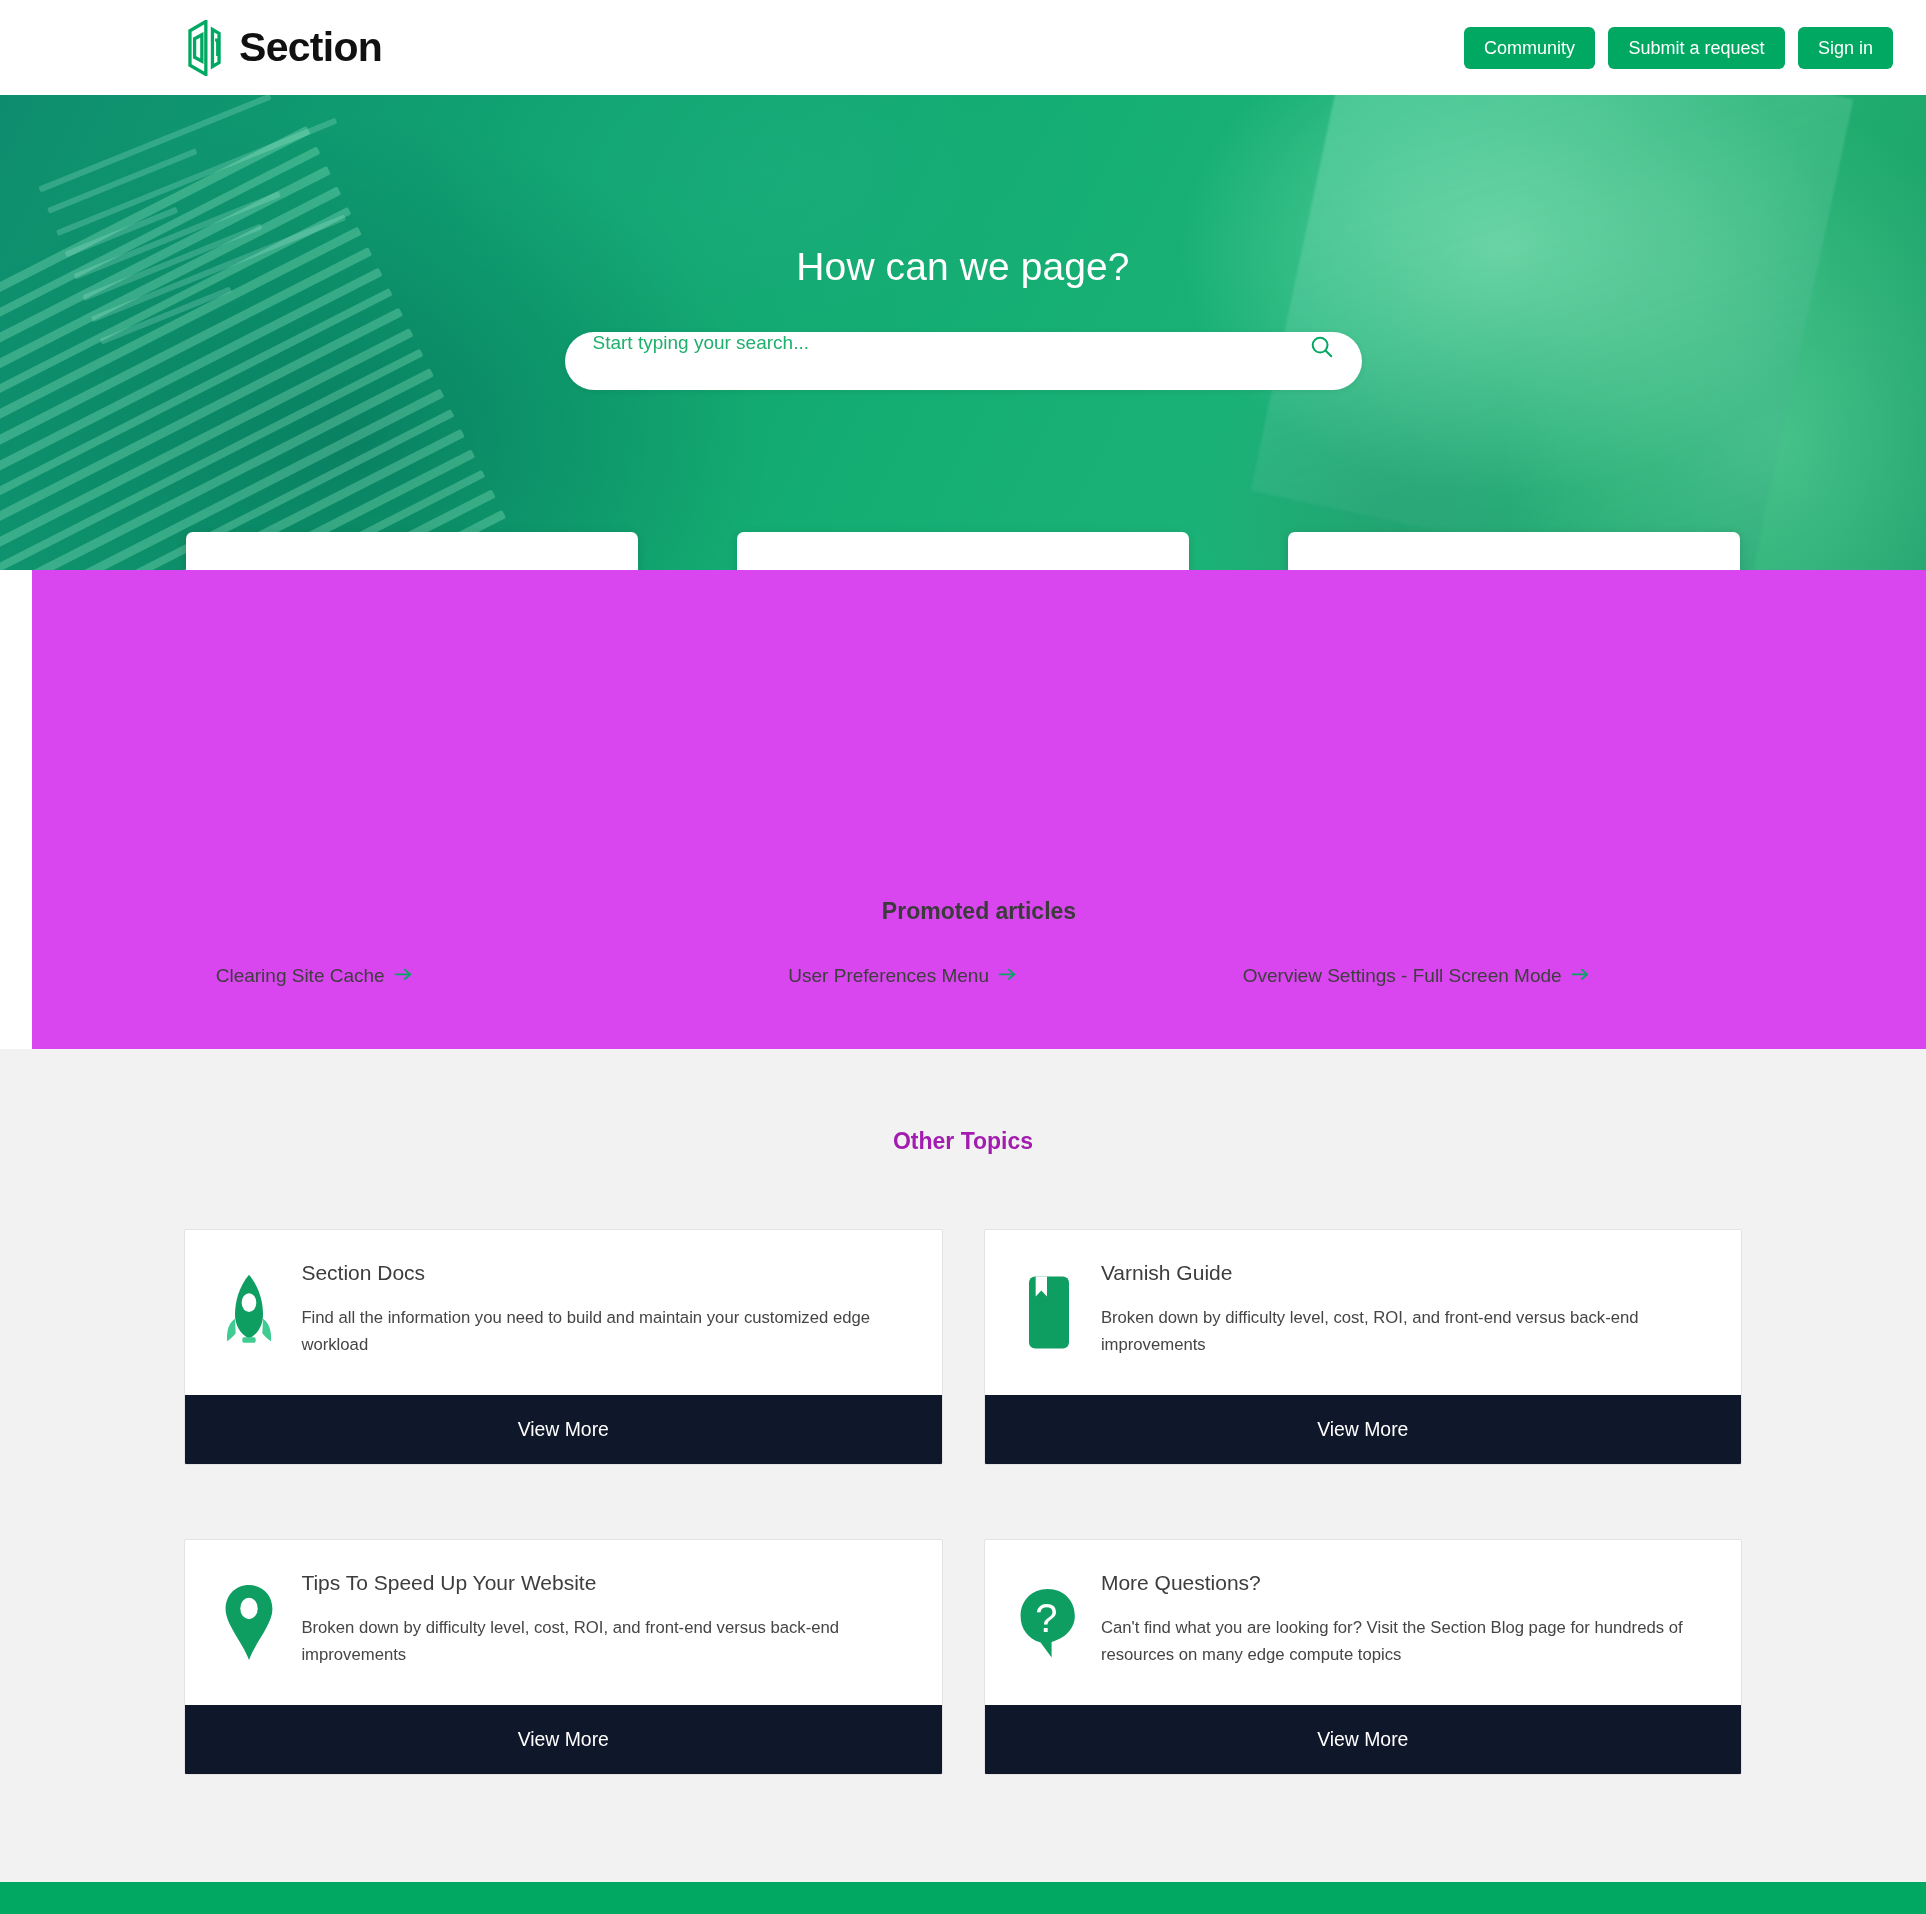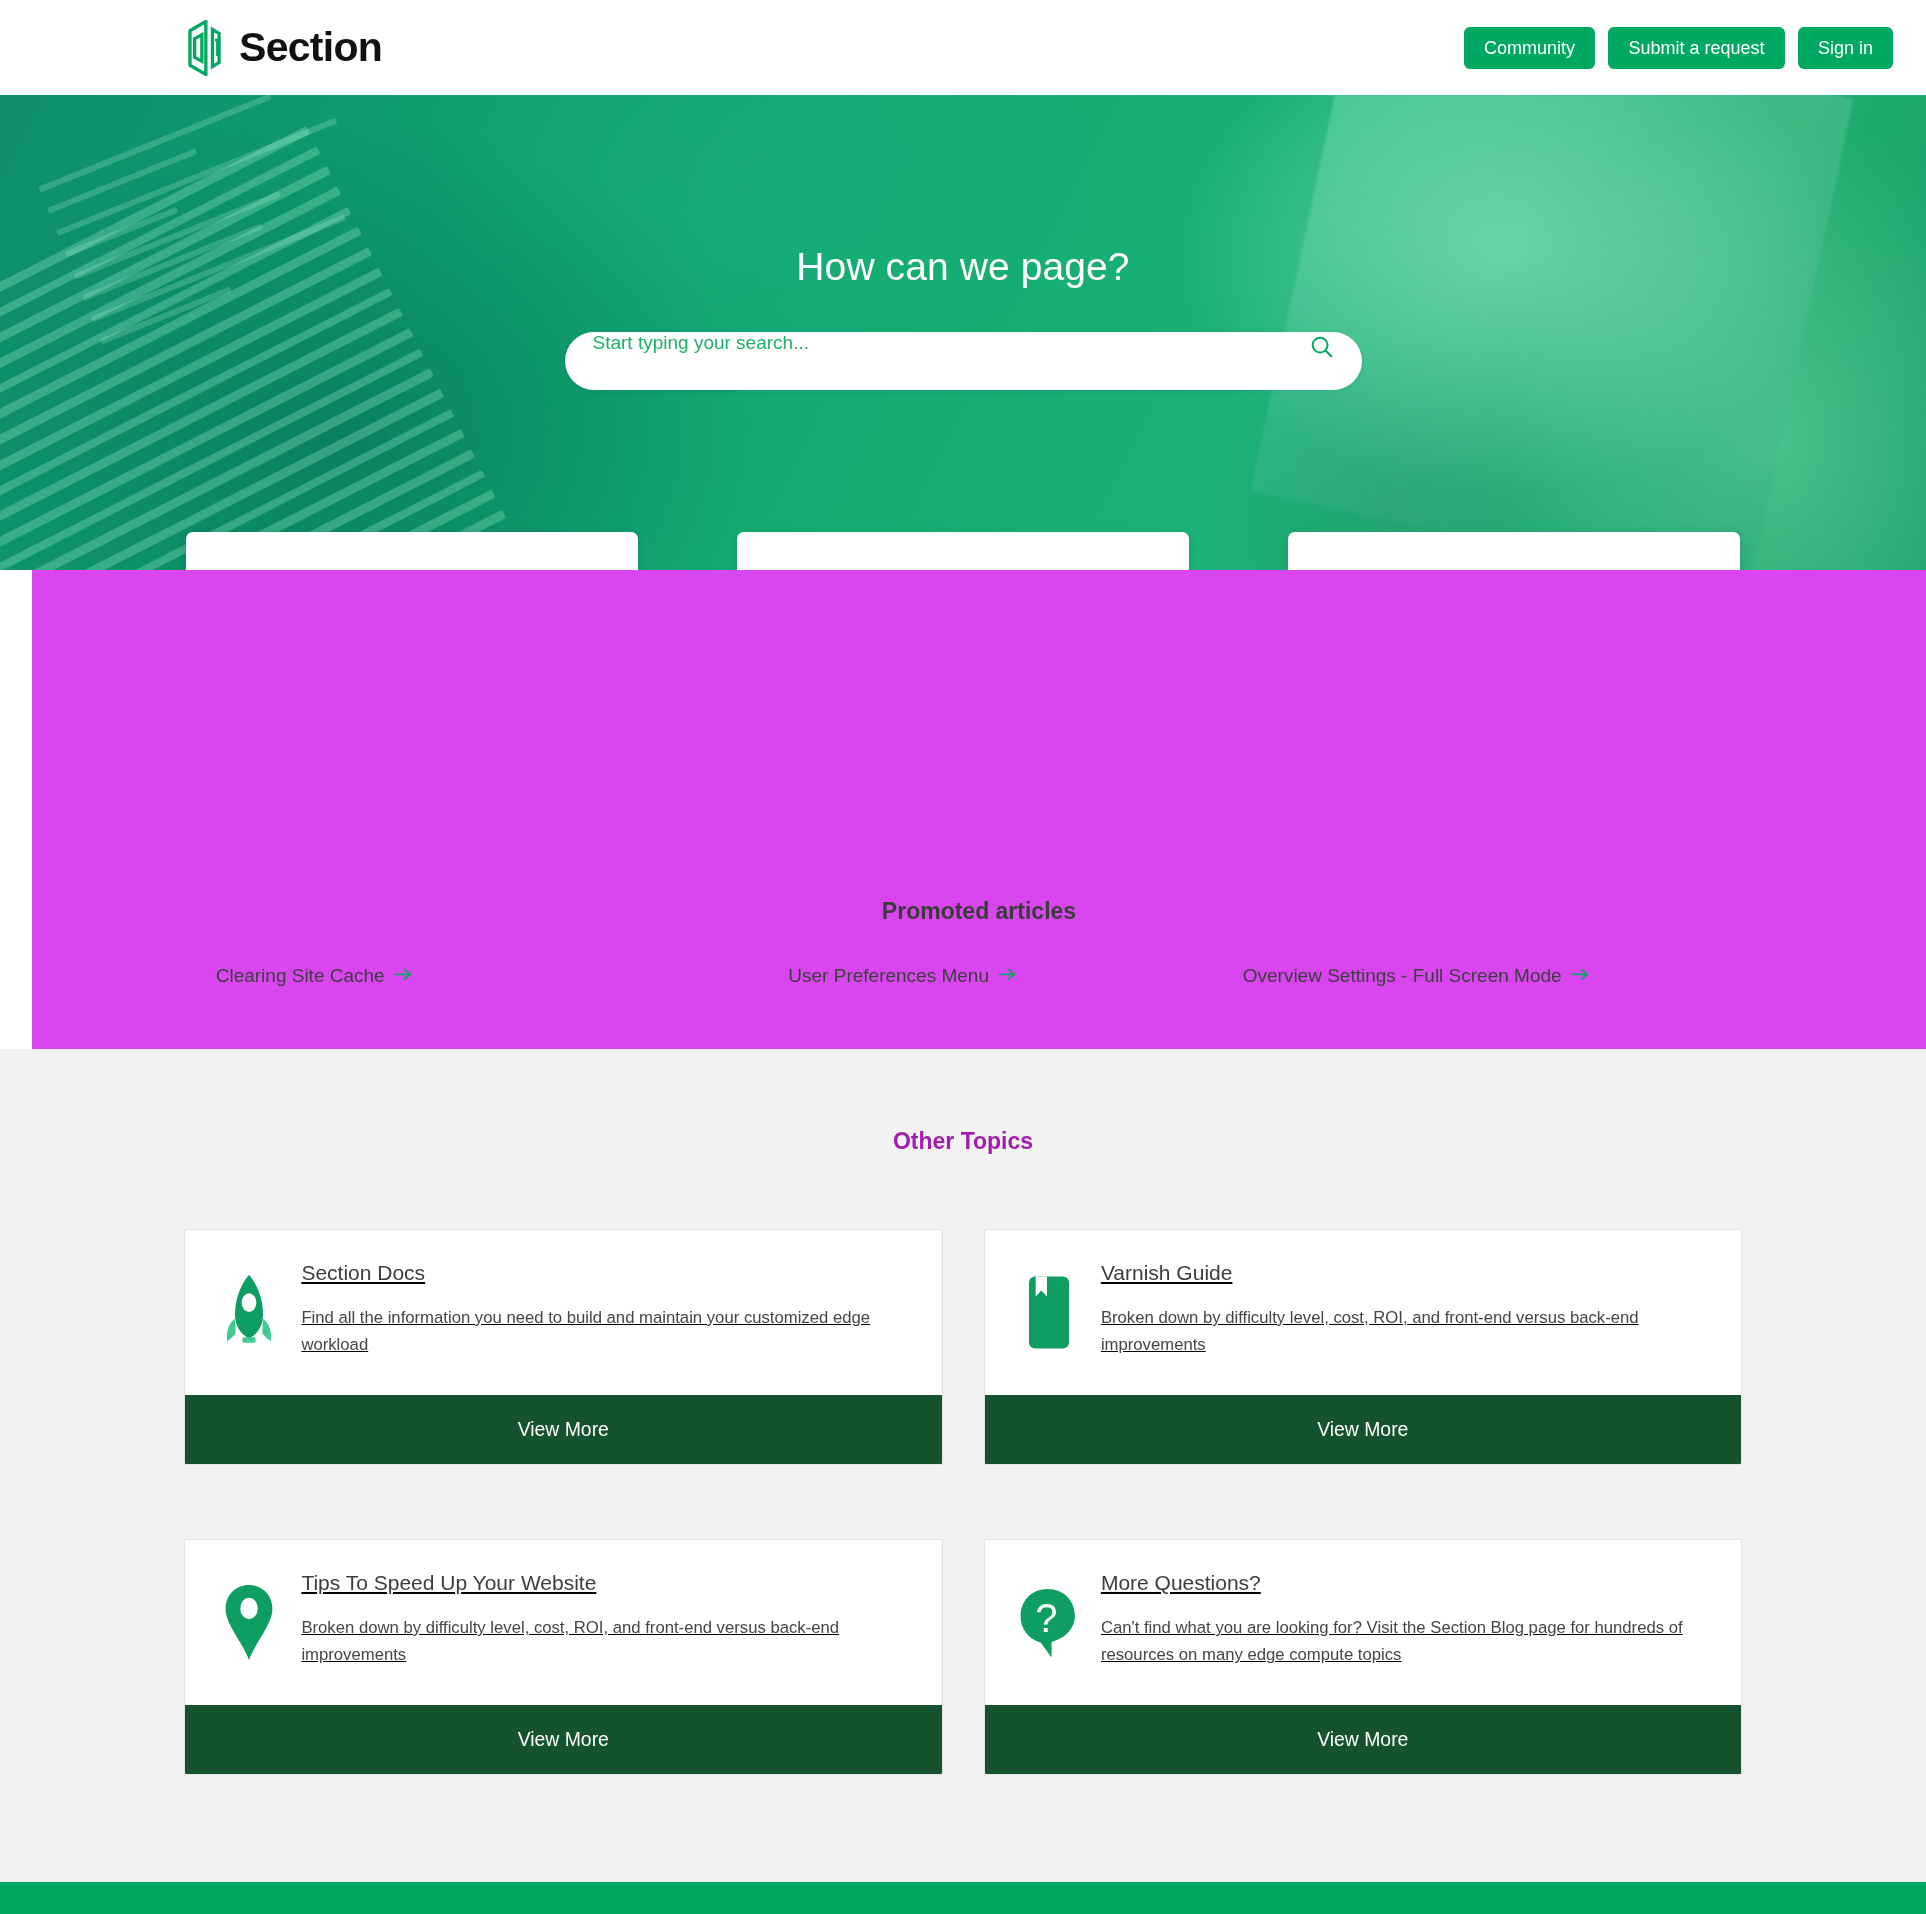--- a/index.html
+++ b/index.html
@@ -237,35 +237,35 @@
     display: flex;
     flex-direction: column;
   }
   .topic-body {
     display: flex;
     gap: 21.4px;
     padding: 31px 31px 37px 33px;
     min-height: 152px;
   }
   .topic-ico { flex: none; width: 62px; display: flex; align-items: center; justify-content: center; padding-top: 5.4px; }
-  .topic-texts { flex: 1; text-decoration: underline; }
+  .topic-texts { flex: 1; }
   .topic-name {
     font-size: 21px;
     color: #3d3d3d;
     margin-bottom: 19px;
     font-family: "Liberation Sans", sans-serif;
   }
   .topic-desc {
     font-size: 16.7px;
     line-height: 1.62;
     color: #454545;
     font-family: "Liberation Sans", sans-serif;
   }
   .topic-cta {
-    background: #14532d;
+    background: #0f172a;
     color: #ffffff;
     text-align: center;
     font-size: 19.4px;
     padding: 23px 0;
     cursor: pointer;
     font-family: "Liberation Sans", sans-serif;
   }
 
   
   .site-footer {

